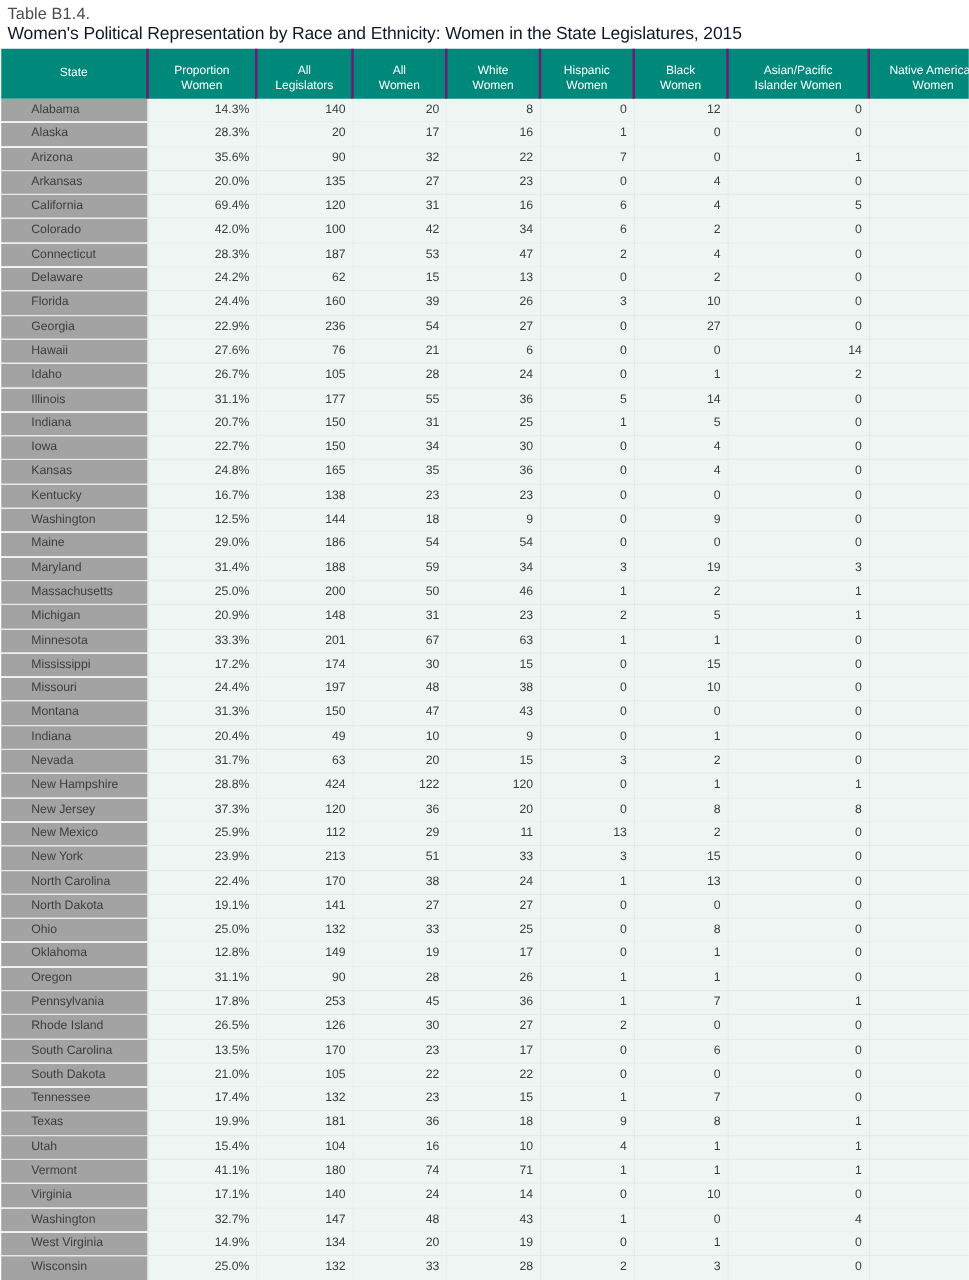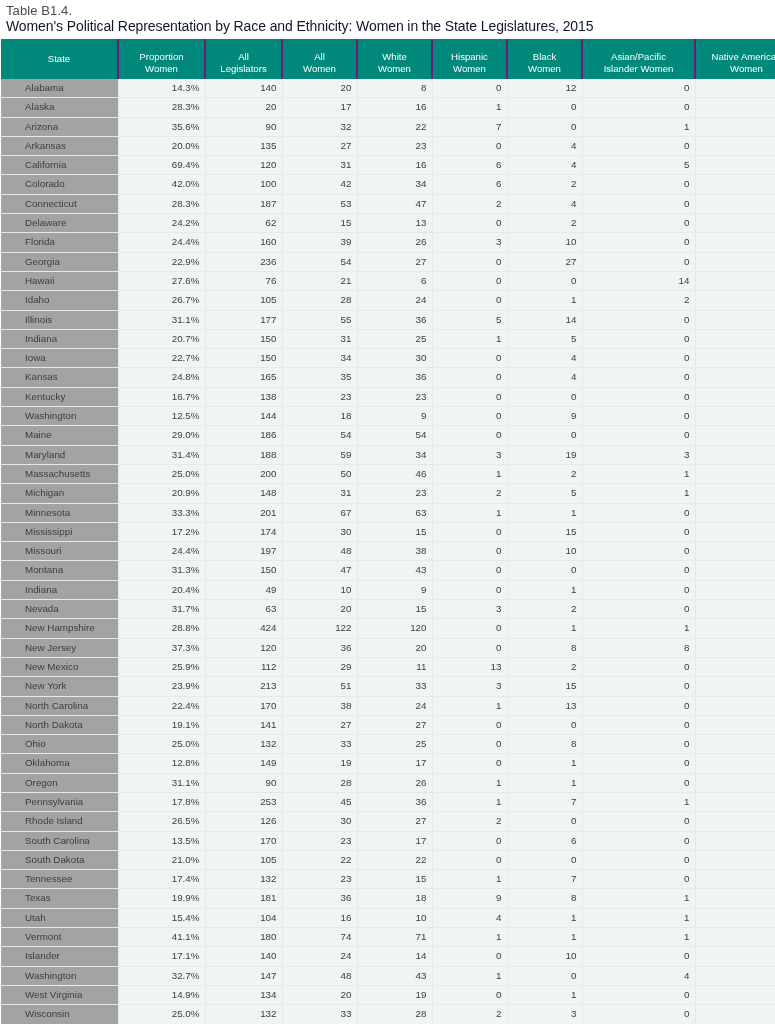--- a/index.html
+++ b/index.html
@@ -632,21 +632,21 @@
           <td>41.1%</td>
           <td>180</td>
           <td>74</td>
           <td>71</td>
           <td>1</td>
           <td>1</td>
           <td>1</td>
           <td>0</td>
         </tr>
         <tr>
-          <td class="state-cell">Islander</td>
+          <td class="state-cell">Virginia</td>
           <td>17.1%</td>
           <td>140</td>
           <td>24</td>
           <td>14</td>
           <td>0</td>
           <td>10</td>
           <td>0</td>
           <td>0</td>
         </tr>
         <tr>

